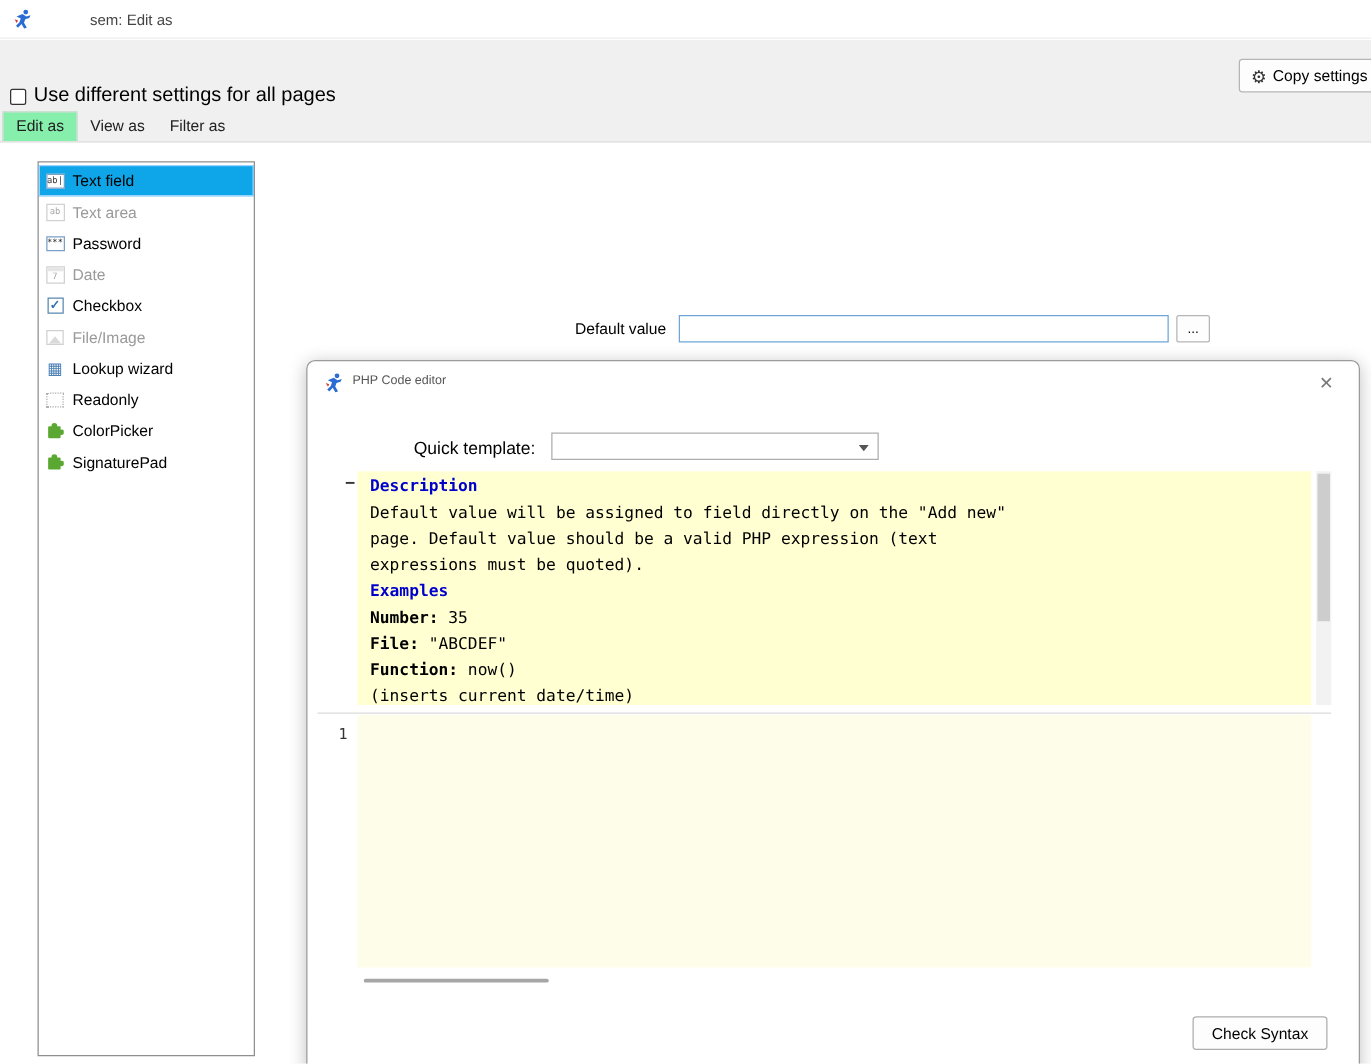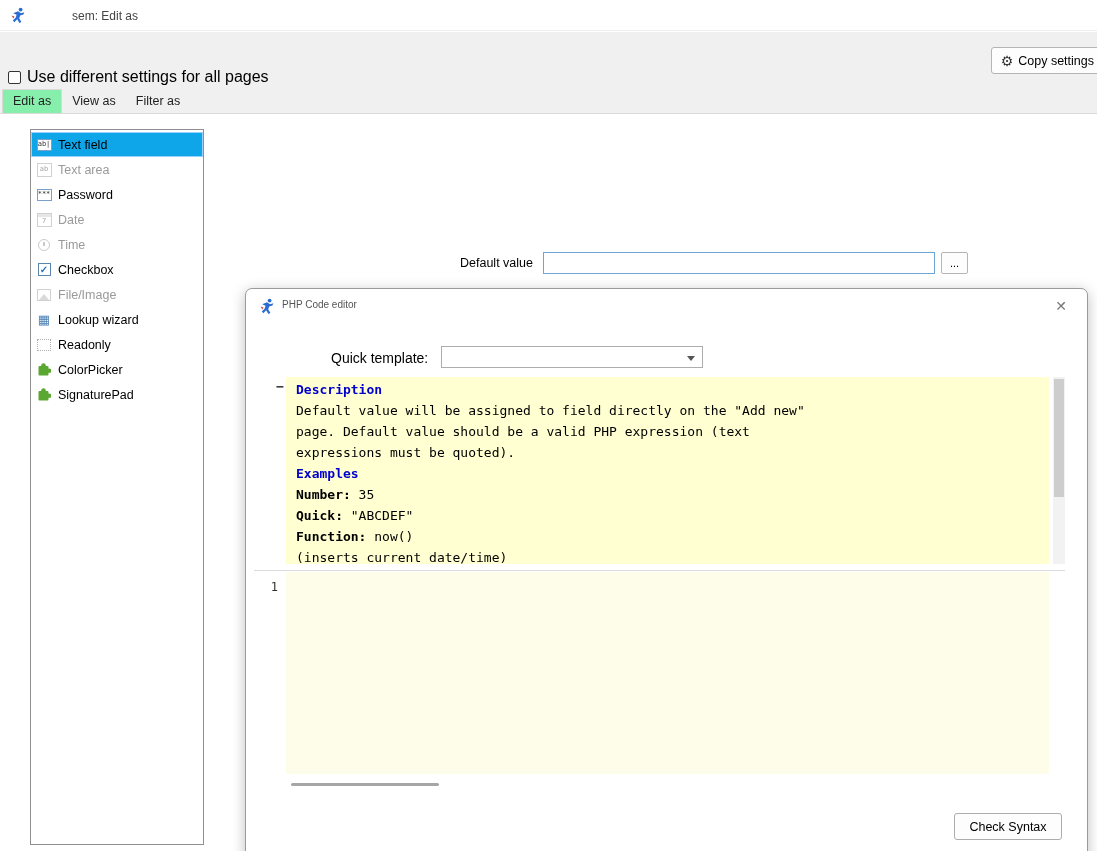--- a/index.html
+++ b/index.html
@@ -149,26 +149,20 @@
             <span class="ic-frame">***</span>
           </span>
         <span>Password</span>
       </div>
       <div class="li disabled ic-date">
         <span class="ic">
             <span class="ic-frame">7</span>
           </span>
         <span>Date</span>
       </div>
-      <div class="li disabled">
-        <span class="ic">
-            <span class="ic-time-circle"></span>
-          </span>
-        <span>Time</span>
-      </div>
       <div class="li">
         <span class="ic">
             <span class="ic-cb-box">✓</span>
           </span>
         <span>Checkbox</span>
       </div>
       <div class="li disabled">
         <span class="ic">
             <span class="ic-img-frame"></span>
           </span>
@@ -233,21 +227,21 @@
 
       <div class="fold-gutter">−</div>
 
       <div class="desc-box">
         <div><span class="kw">Description</span></div>
         <div>Default value will be assigned to field directly on the "Add new"</div>
         <div>page. Default value should be a valid PHP expression (text</div>
         <div>expressions must be quoted).</div>
         <div><span class="kw">Examples</span></div>
         <div><span class="bk">Number:</span><span> 35</span></div>
-        <div><span class="bk">Quick:</span><span> "ABCDEF"</span></div>
+        <div><span class="bk">File:</span><span> "ABCDEF"</span></div>
         <div><span class="bk">Function:</span><span> now()</span></div>
         <div>(inserts current date/time)</div>
       </div>
       <div class="desc-scroll">
           <div class="thumb"></div>
         </div>
 
       <div class="split-line"></div>
 
       <div class="code-gutter">1</div>

